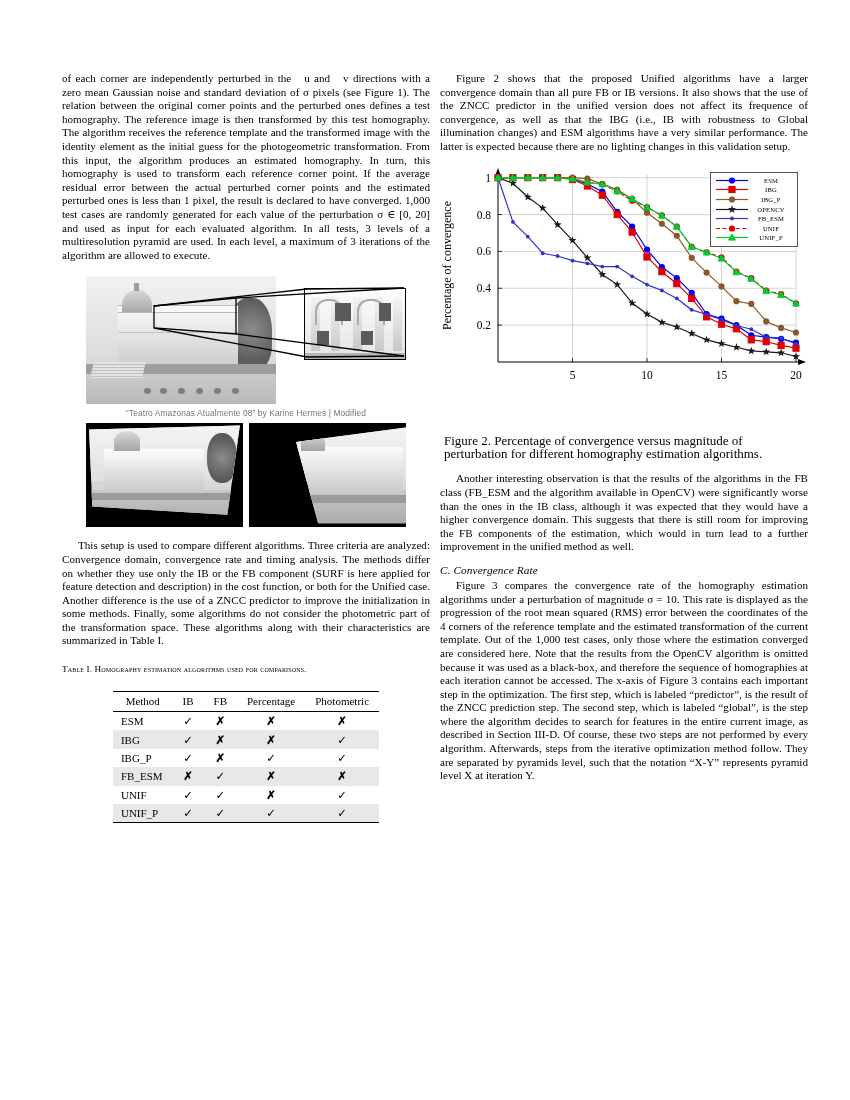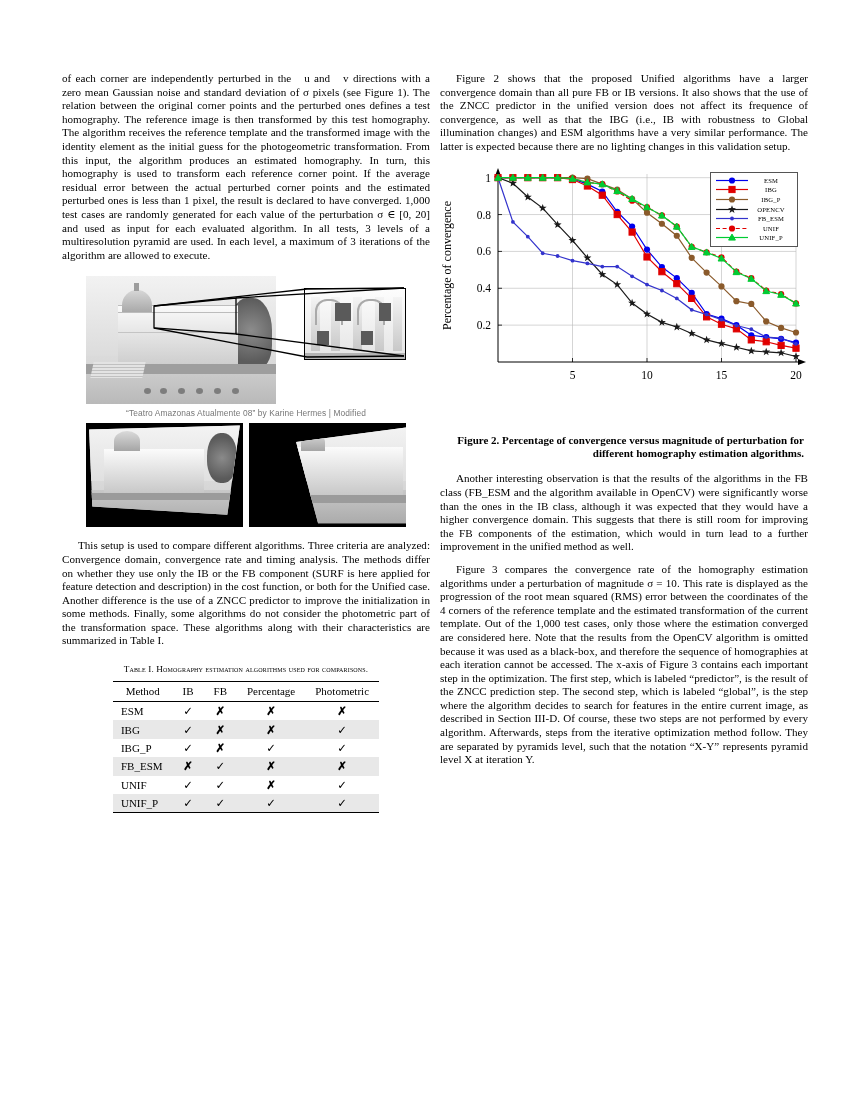--- a/index.html
+++ b/index.html
@@ -7,21 +7,21 @@
        font-family:"Liberation Serif","DejaVu Serif",serif;color:#000;}
   .page{position:absolute;left:0;top:0;width:750px;height:1100px;background:#ffffff;}
   .col{position:absolute;width:368px;top:72px;}
   .col-left{left:62px;}
   .col-right{left:440px;}
   p.body{font-size:11.1px;line-height:13.6px;text-align:justify;margin:0 0 9px 0;
          text-indent:16px;hyphens:auto;}
   p.body.noind{text-indent:0;}
   h3.section{font-size:11.3px;font-style:italic;font-weight:normal;margin:6px 0 3px 0;
              text-align:left;letter-spacing:.1px;}
-  .caption{font-size:11px;line-height:13.4px;text-align:right;margin:6px 4px 0 4px;font-weight:bold;}
+  .caption{font-size:13px;line-height:13.4px;text-align:left;margin:6px 4px 0 4px;}
 
   
   .fig1{margin-top:14px;}
   .fig1-top{position:relative;width:320px;height:128px;margin:0 auto;}
   .photo{position:absolute;left:0;top:0;width:190px;height:128px;overflow:hidden;
          background:linear-gradient(#e9e9e9,#d2d2d2);}
   .photo .sky{position:absolute;left:0;top:0;width:100%;height:62%;
       background:linear-gradient(#f2f2f2,#dcdcdc);}
   .photo .ground{position:absolute;left:0;bottom:0;width:100%;height:30%;
       background:linear-gradient(#cfcfcf,#b9b9b9);}
@@ -53,23 +53,23 @@
   .warp{width:157px;height:104px;background:#000;position:relative;overflow:hidden;}
   .warp .inner{position:absolute;inset:0;background:linear-gradient(#ededed,#c9c9c9);}
   .warp .sky2{position:absolute;left:0;top:0;width:100%;height:55%;background:linear-gradient(#f4f4f4,#e0e0e0);}
   .warp .gr2{position:absolute;left:0;bottom:0;width:100%;height:36%;background:linear-gradient(#c8c8c8,#a8a8a8);}
   .warp .b2{position:absolute;background:linear-gradient(#fbfbfb,#c6c6c6);}
   .warp .d2{position:absolute;border-radius:50% 50% 0 0;background:linear-gradient(#dadada,#a5a5a5);}
   .warp .t2{position:absolute;border-radius:45%;background:radial-gradient(circle,#8a8a8a,#5a5a5a 72%);}
   .warp .w2{position:absolute;background:#9b9b9b;}
 
   
-  .tbl-title{font-variant:small-caps;font-size:9.2px;text-align:center;margin:16px 0 6px 0;
+  .tbl-title{font-variant:small-caps;font-size:9.2px;text-align:left;margin:16px 0 6px 0;
              letter-spacing:.15px;}
-  table.tbl{border-collapse:collapse;margin:7px auto;font-size:11px;}
+  table.tbl{border-collapse:collapse;margin:17px auto;font-size:11px;}
   table.tbl th{font-weight:normal;padding:3px 10px 4px 10px;text-align:center;}
   table.tbl td{padding:2.2px 10px;text-align:center;}
   table.tbl td.m{text-align:left;padding-left:8px;}
   table.tbl thead tr.hd{border-top:1.2px solid #000;border-bottom:.9px solid #000;}
   table.tbl tbody tr.alt{background:#e8e8e8;}
   table.tbl tbody tr:last-child{border-bottom:1.2px solid #000;}
   .yes{font-size:11.5px;}
   .no{font-size:11.5px;font-weight:bold;}
 
   
@@ -491,16 +491,17 @@
               <div class="lgtxt">UNIF_P</div>
             </div>
           </div>
       </div>
     </div>
 
     <div class="caption" style="margin-top:8px;">Figure 2. Percentage of convergence versus magnitude of perturbation for different homography estimation algorithms.</div>
 
     <p class="body" style="margin-top:12px;">Another interesting observation is that the results of the algorithms in the FB class (FB_ESM and the algorithm available in OpenCV) were significantly worse than the ones in the IB class, although it was expected that they would have a higher convergence domain. This suggests that there is still room for improving the FB components of the estimation, which would in turn lead to a further improvement in the unified method as well.</p>
 
+    <h3 class="section" style="margin-top:10px;">C.  Convergence Rate</h3>
 
     <p class="body">Figure 3 compares the convergence rate of the homography estimation algorithms under a perturbation of magnitude σ = 10. This rate is displayed as the progression of the root mean squared (RMS) error between the coordinates of the 4 corners of the reference template and the estimated transformation of the current template. Out of the 1,000 test cases, only those where the estimation converged are considered here. Note that the results from the OpenCV algorithm is omitted because it was used as a black-box, and therefore the sequence of homographies at each iteration cannot be accessed. The x-axis of Figure 3 contains each important step in the optimization. The first step, which is labeled “predictor”, is the result of the ZNCC prediction step. The second step, which is labeled “global”, is the step where the algorithm decides to search for features in the entire current image, as described in Section III-D. Of course, these two steps are not performed by every algorithm. Afterwards, steps from the iterative optimization method follow. They are separated by pyramids level, such that the notation “X-Y” represents pyramid level X at iteration Y.</p>
   </div>
 </div>
 
 </body></html>

